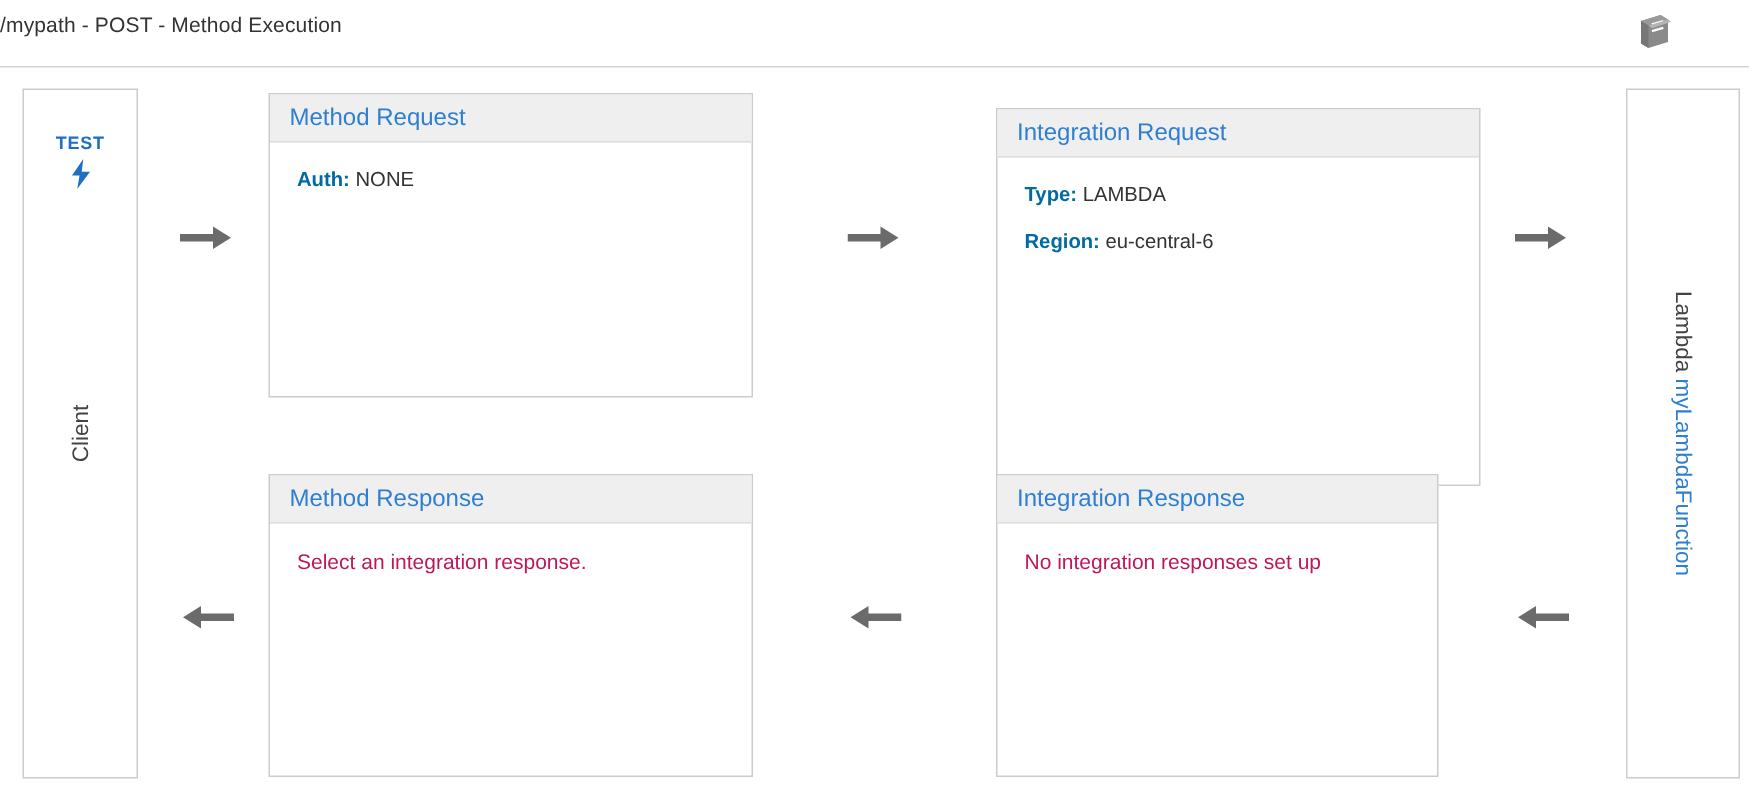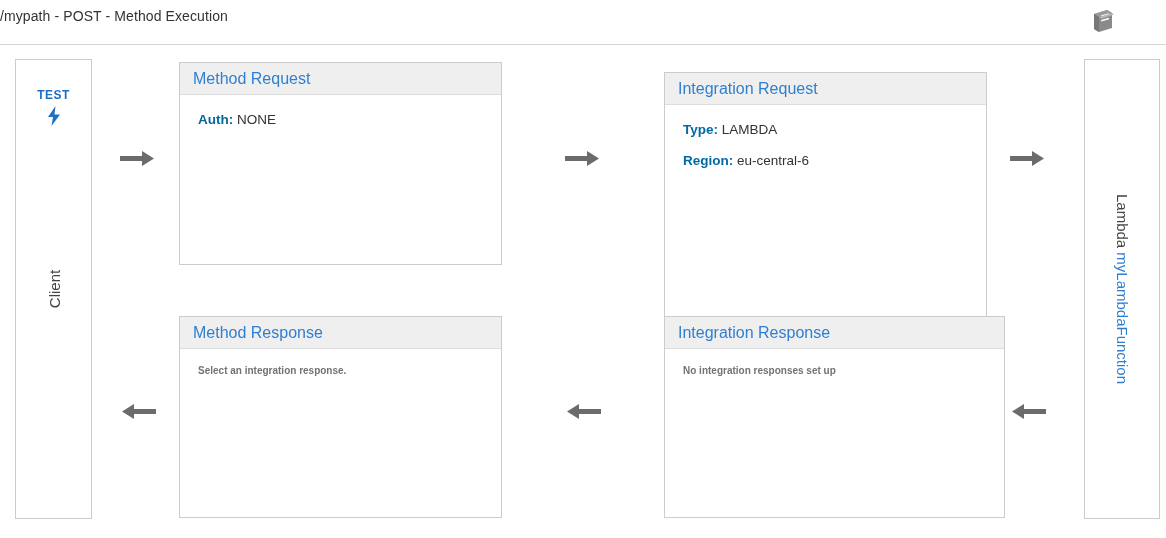--- a/index.html
+++ b/index.html
@@ -133,29 +133,28 @@
   }
   .kv-key {
     font-weight: bold;
     color: #0369a1;
   }
   .kv-val {
     color: #333333;
     word-break: break-all;
   }
   .panel-note {
-    font-size: 10px;
-    color: #737373;
-    font-weight: bold;
+    font-size: 14px;
+    color: #be185d;
   }
 
   #panel-method-request   { left: 179px;  top: 62px;  width: 323px; height: 203px; }
   #panel-integration-request { left: 664px; top: 72px; width: 323px; height: 252px; }
   #panel-method-response  { left: 179px;  top: 316px; width: 323px; height: 202px; }
-  #panel-integration-response { left: 664px; top: 316px; width: 341px; height: 202px; }
+  #panel-integration-response { left: 664px; top: 316px; width: 295px; height: 202px; }
 
   
   .flow-arrow {
     position: absolute;
     width: 36px;
     height: 22px;
   }
   #arrow-client-to-method        { left: 120px; top: 148px; }
   #arrow-method-to-integration   { left: 565px; top: 148px; }
   #arrow-integration-to-lambda   { left: 1010px; top: 148px; }

